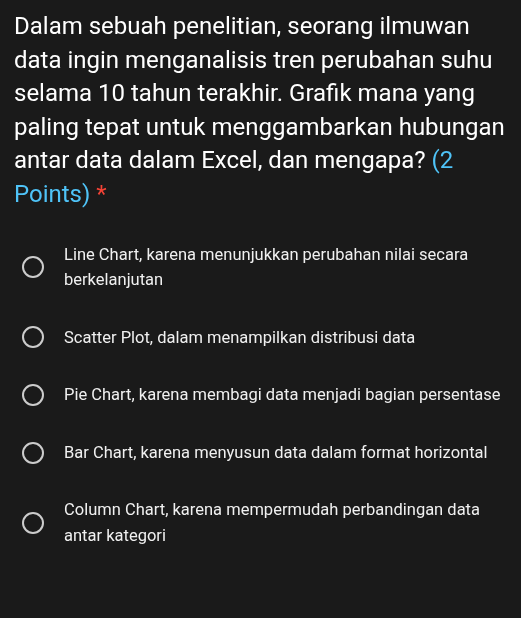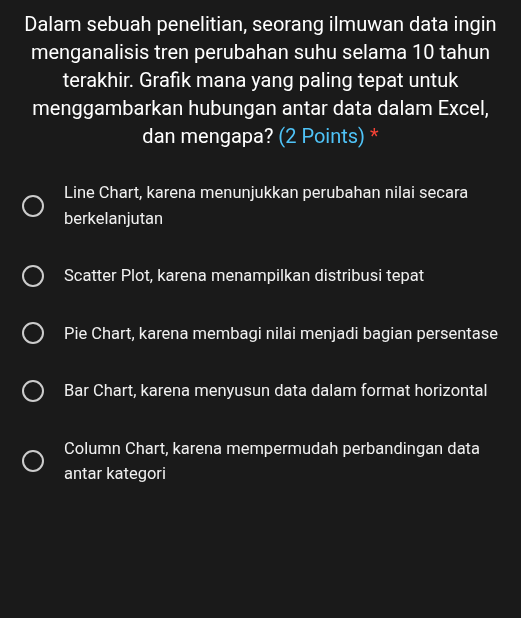--- a/index.html
+++ b/index.html
@@ -10,25 +10,24 @@
     body {
       background-color: #1a1a1a;
       color: #ffffff;
       font-family: 'Segoe UI', Roboto, Arial, sans-serif;
       width: 521px;
       height: 618px;
       padding: 10px 14px;
       overflow: hidden;
     }
     .question-text {
-      font-size: 20px;
+      font-size: 24px;
       line-height: 1.4;
       color: #ffffff;
       margin-bottom: 30px;
-      text-align: center;
     }
     .points {
       color: #4fc3f7;
     }
     .required {
       color: #f44336;
     }
     .options {
       padding-left: 8px;
     }
@@ -65,25 +64,25 @@
   <span class="required">*</span>
 </div>
 
 <div class="options">
   <div class="option">
     <div class="radio"></div>
     <div class="option-label">Line Chart, karena menunjukkan perubahan nilai secara berkelanjutan</div>
   </div>
   <div class="option">
     <div class="radio"></div>
-    <div class="option-label">Scatter Plot, karena menampilkan distribusi tepat</div>
+    <div class="option-label">Scatter Plot, dalam menampilkan distribusi data</div>
   </div>
   <div class="option">
     <div class="radio"></div>
-    <div class="option-label">Pie Chart, karena membagi nilai menjadi bagian persentase</div>
+    <div class="option-label">Pie Chart, karena membagi data menjadi bagian persentase</div>
   </div>
   <div class="option">
     <div class="radio"></div>
     <div class="option-label">Bar Chart, karena menyusun data dalam format horizontal</div>
   </div>
   <div class="option">
     <div class="radio"></div>
     <div class="option-label">Column Chart, karena mempermudah perbandin­gan data antar kategori</div>
   </div>
 </div>

